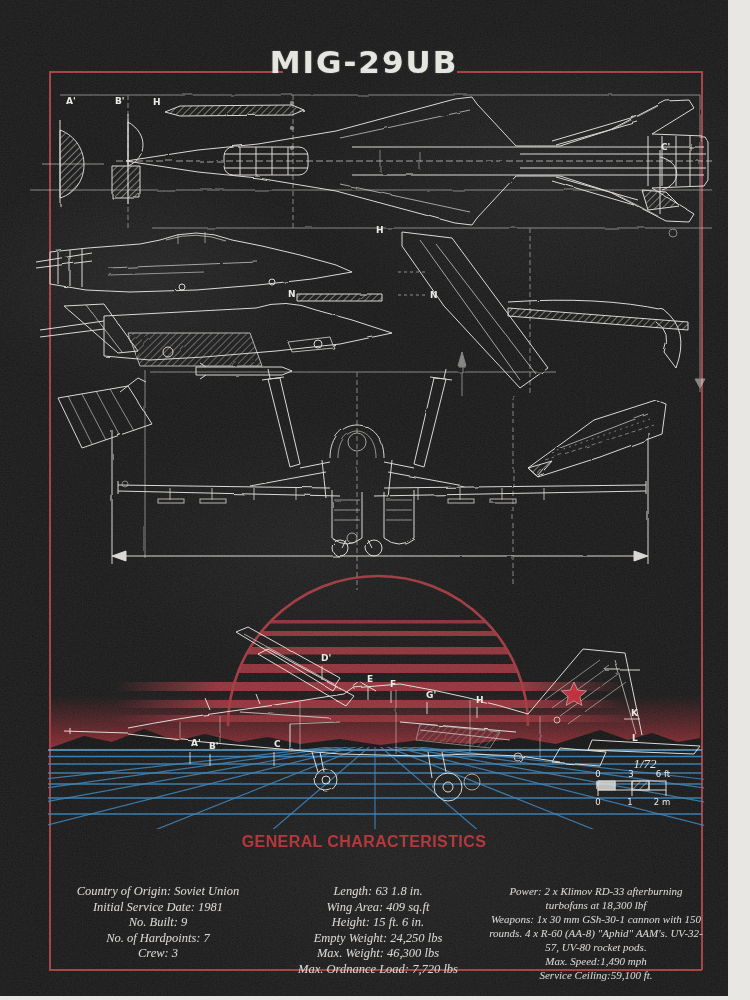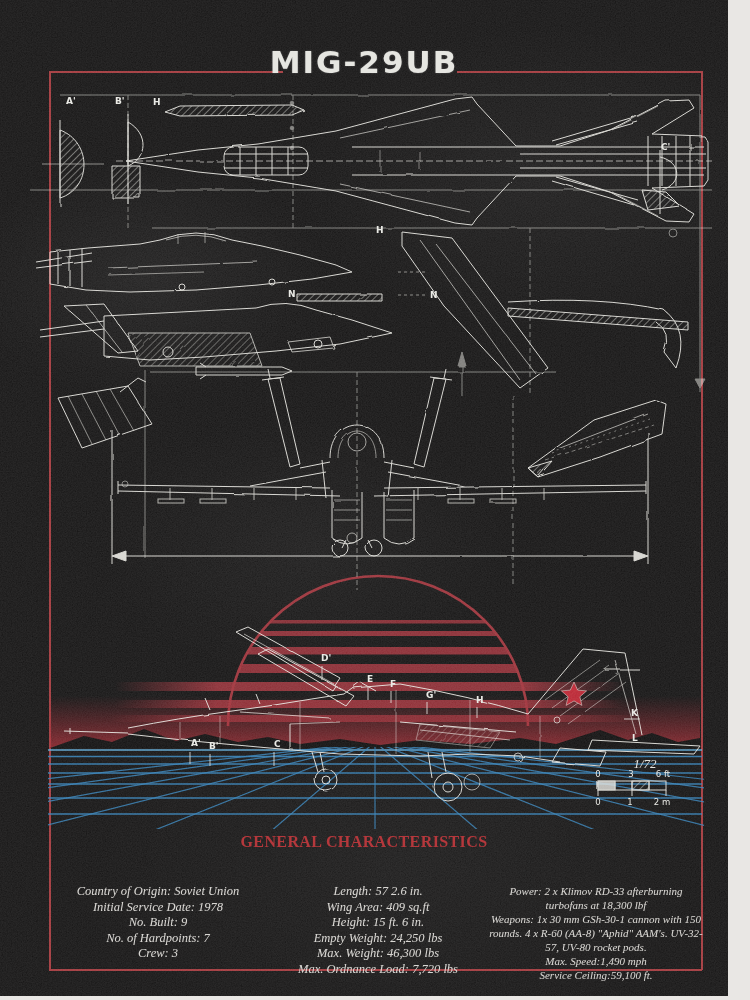--- a/index.html
+++ b/index.html
@@ -12,21 +12,21 @@
       radial-gradient(340px 220px at 42% 55%, rgba(255,255,255,.035), transparent 60%),
       radial-gradient(520px 320px at 55% 86%, rgba(255,255,255,.03), transparent 60%),
       #0d0c0c;
     overflow:hidden;}
   .frameline{position:absolute;background:#a03236;}
   .title{position:absolute;top:44px;left:0;width:728px;text-align:center;
     font-family:"DejaVu Sans",sans-serif;font-size:31px;font-weight:600;letter-spacing:2px;
     color:#e6e6e1;text-shadow:0 0 2px rgba(255,255,255,.28);}
   .artsvg{position:absolute;left:0;top:0;}
   .heading{position:absolute;top:833px;left:0;width:728px;text-align:center;
-    font-family:Liberation Serif, serif;font-size:16px;font-weight:bold;letter-spacing:.4px;
+    font-family:Liberation Sans, sans-serif;font-size:16px;font-weight:bold;letter-spacing:.4px;
     color:#b5383c;}
   .col{position:absolute;top:884px;text-align:center;font-style:italic;color:#d9d7d3;
     font-size:12.5px;line-height:15.5px;text-shadow:0 0 1px rgba(255,255,255,.15);}
   .col p{margin:0;}
   .col-left{left:52px;width:212px;}
   .col-mid{left:276px;width:204px;}
   .col-right{left:488px;width:216px;font-size:11px;line-height:14px;}
   svg text.lbl{font-family:"DejaVu Sans",sans-serif;font-size:9px;font-weight:bold;fill:#e8e8e3;}
   svg text.sc{font-family:"DejaVu Sans",sans-serif;font-size:8.5px;fill:#e8e8e3;}
   svg text.ratio{font-family:"Liberation Serif",serif;font-style:italic;font-size:13px;fill:#e2e1dc;}
@@ -411,28 +411,28 @@
       </g>
 
       <rect width="728" height="996" filter="url(#grain)" opacity="0.11"></rect>
     </svg>
 
     <div class="title">MIG-29UB</div>
     <div class="heading">GENERAL CHARACTERISTICS</div>
 
     <div class="col col-left">
       <p>Country of Origin: Soviet Union</p>
-      <p>Initial Service Date: 1978</p>
+      <p>Initial Service Date: 1981</p>
       <p>No. Built: 9</p>
       <p>No. of Hardpoints: 7</p>
       <p>Crew: 3</p>
     </div>
 
     <div class="col col-mid">
-      <p>Length: 57 2.6 in.</p>
+      <p>Length: 63 1.8 in.</p>
       <p>Wing Area: 409 sq.ft</p>
       <p>Height: 15 ft. 6 in.</p>
       <p>Empty Weight: 24,250 lbs</p>
       <p>Max. Weight: 46,300 lbs</p>
       <p>Max. Ordnance Load: 7,720 lbs</p>
     </div>
 
     <div class="col col-right">
       <p>Power: 2 x Klimov RD-33 afterburning turbofans at 18,300 lbf</p>
       <p>Weapons: 1x 30 mm GSh-30-1 cannon with 150 rounds. 4 x R-60 (AA-8) "Aphid" AAM's. UV-32-57, UV-80 rocket pods.</p>

